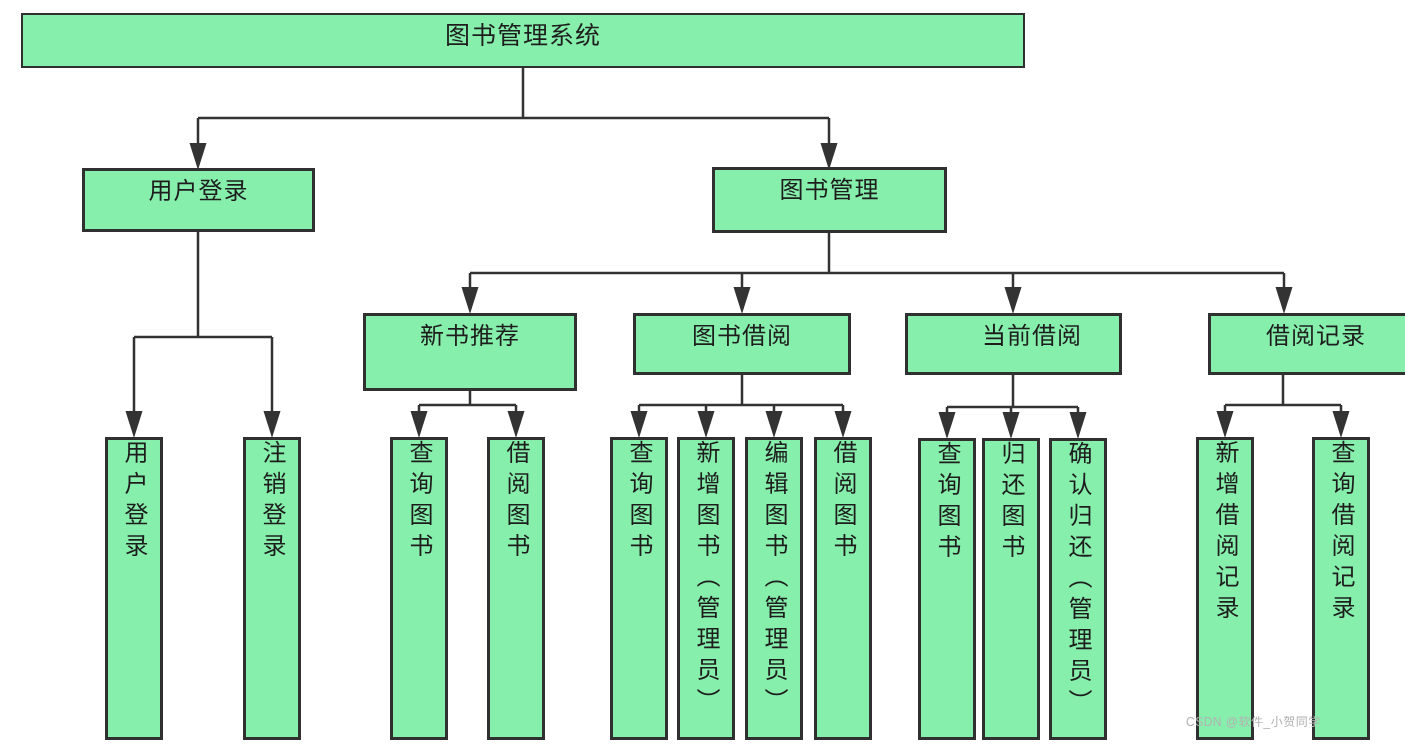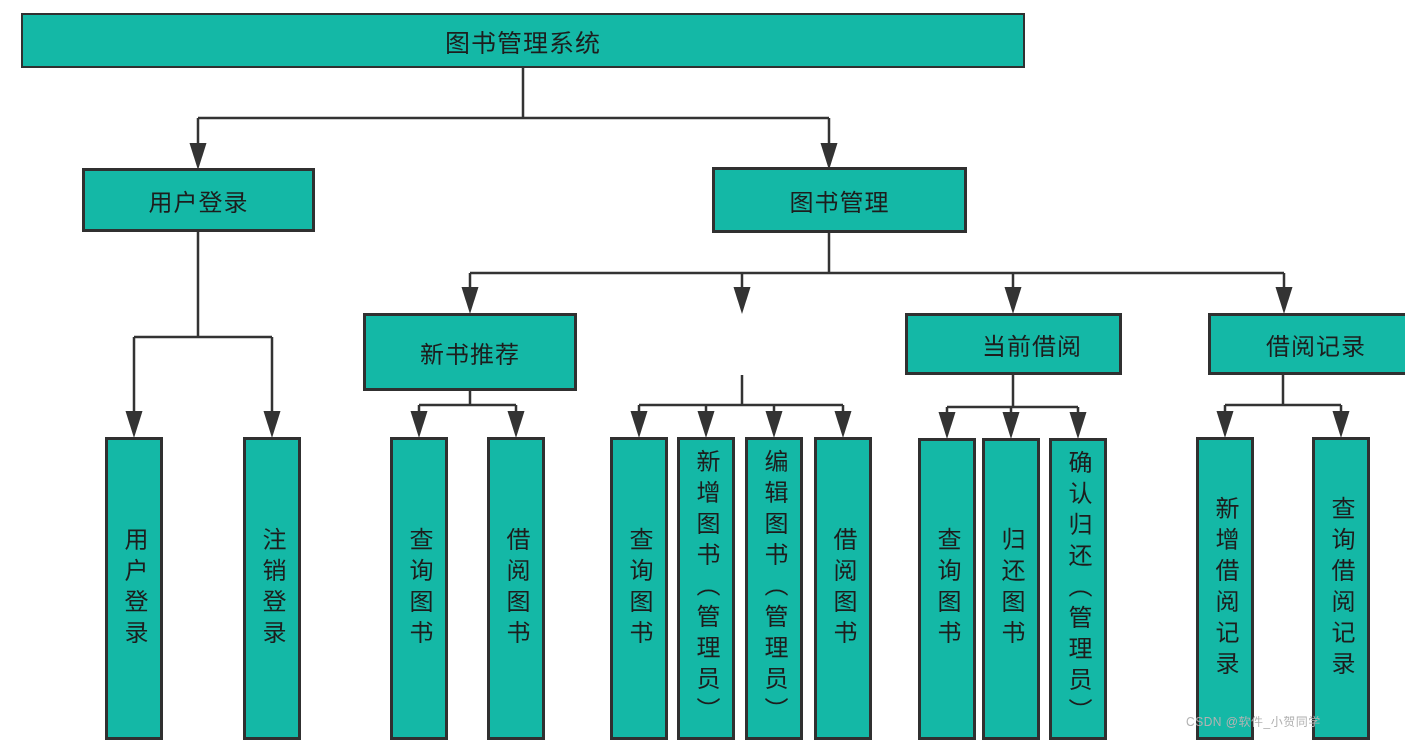--- a/index.html
+++ b/index.html
@@ -2,22 +2,22 @@
 <html lang="zh-CN"><head>
 <meta charset="utf-8">
 <style>
   html,body{margin:0;padding:0;background:#ffffff;}
   .canvas{
     position:relative;width:1405px;height:747px;background:#ffffff;
     font-family:"Liberation Sans","DejaVu Sans",sans-serif;color:#1d1d1d;overflow:hidden;
   }
   .connectors{position:absolute;left:0;top:0;z-index:0;}
   .box{
-    position:absolute;box-sizing:border-box;background:#14b8a6;
-    border:3px solid #303030;display:flex;align-items:center;justify-content:center;
+    position:absolute;box-sizing:border-box;background:#86efac;
+    border:3px solid #303030;display:flex;align-items:flex-start;justify-content:center;
     z-index:1;
   }
   .box.thin{border-width:2px;}
   .h-label{font-size:24px;letter-spacing:1px;white-space:nowrap;}
   .root .h-label{font-size:25px;}
   .v-label{
     writing-mode:vertical-rl;text-orientation:mixed;
     font-size:24px;line-height:1;letter-spacing:7px;
   }
   .watermark{
@@ -63,26 +63,29 @@
     </g>
   </svg>
 
   <div class="box thin root" style="left:21px;top:13px;width:1004px;height:55px;">
     <span class="h-label">图书管理系统</span>
   </div>
 
   <div class="box" style="left:82px;top:168px;width:233px;height:64px;">
     <span class="h-label">用户登录</span>
   </div>
-  <div class="box" style="left:712px;top:167px;width:255px;height:66px;">
+  <div class="box" style="left:712px;top:167px;width:235px;height:66px;">
     <span class="h-label">图书管理</span>
   </div>
 
   <div class="box" style="left:363px;top:313px;width:214px;height:78px;">
     <span class="h-label">新书推荐</span>
+  </div>
+  <div class="box" style="left:633px;top:313px;width:218px;height:62px;">
+    <span class="h-label">图书借阅</span>
   </div>
   <div class="box" style="left:905px;top:313px;width:217px;height:62px;padding-left:37px;">
     <span class="h-label">当前借阅</span>
   </div>
   <div class="box" style="left:1176px;top:313px;width:216px;height:62px;margin-left:32px;">
     <span class="h-label">借阅记录</span>
   </div>
 
   <div class="box" style="left:105px;top:437px;width:58px;height:303px;">
     <span class="v-label">用户登录</span>

